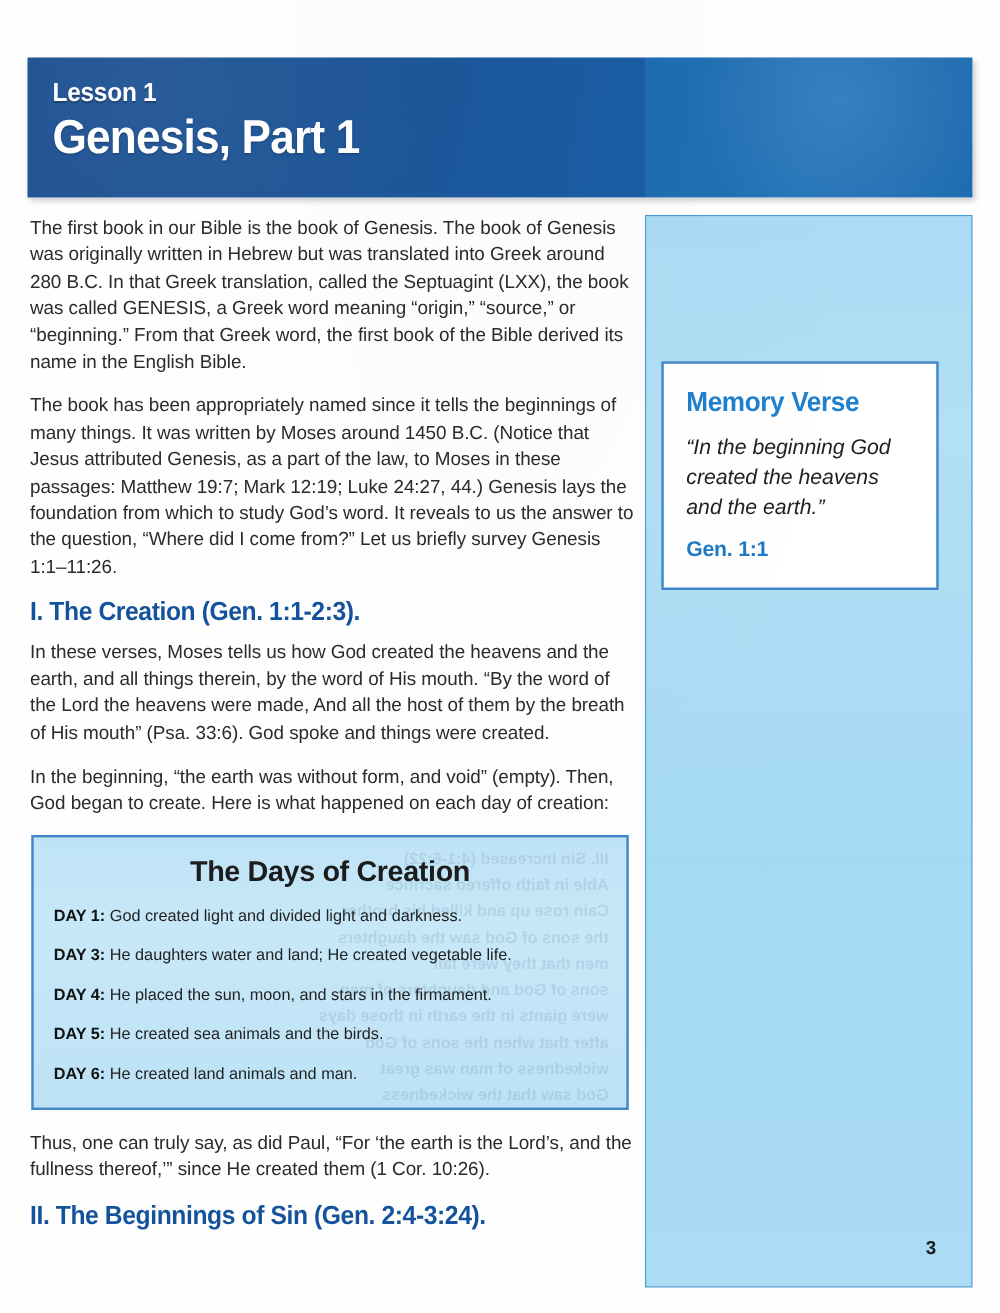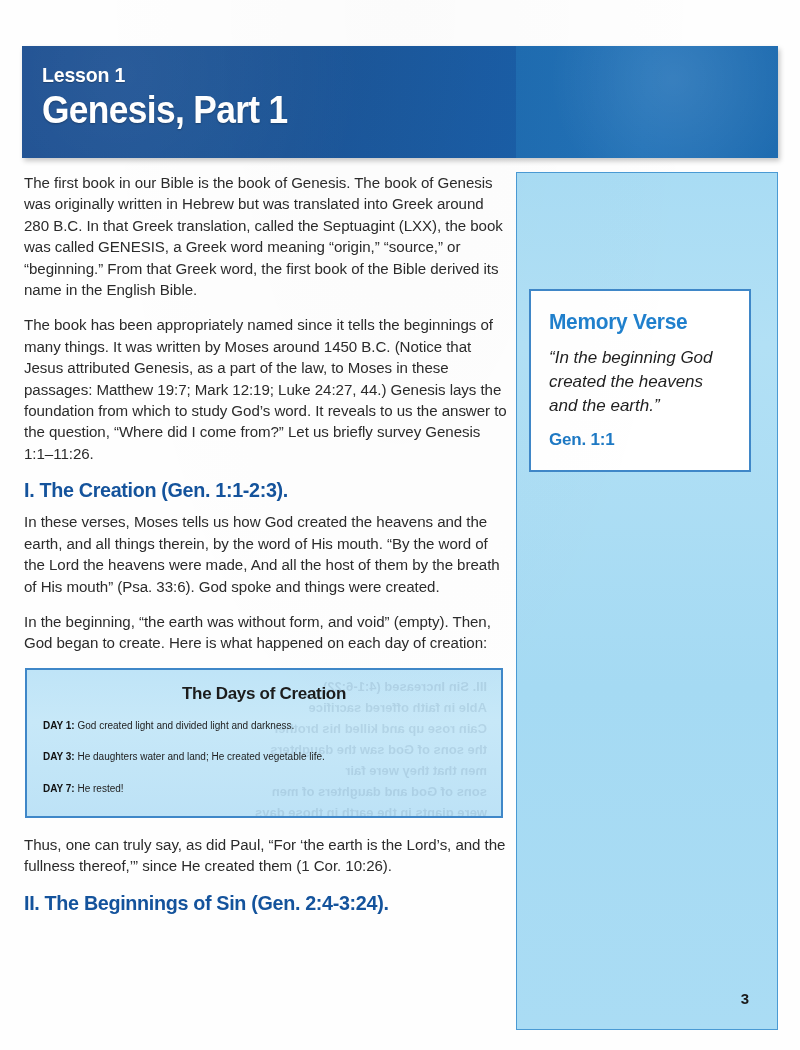--- a/index.html
+++ b/index.html
@@ -125,30 +125,30 @@
     padding: 6px 14px;
     box-sizing: border-box;
     font-family: "Liberation Sans", sans-serif;
     white-space: pre-line;
     font-weight: bold;
   }
   #days-box-title {
     position: relative;
     z-index: 2;
     text-align: center;
-    font-size: 17px;
+    font-size: 23px;
     font-weight: bold;
     color: #1c1c1c;
     margin: 0 0 12px 0;
     letter-spacing: -0.3px;
   }
   .day-row {
     position: relative;
     z-index: 2;
-    font-size: 10px;
+    font-size: 13px;
     line-height: 19px;
     color: #222222;
     margin-bottom: 12.5px;
   }
   .day-row:last-child { margin-bottom: 2px; }
   .day-label {
     font-weight: bold;
     color: #111111;
   }
 
@@ -247,21 +247,23 @@
 were giants in the earth in those days
 after that when the sons of God
 wickedness of man was great
 God saw that the wickedness
 every imagination of the thoughts
 the earth also was corrupt before God</div>
       <div id="days-box-title">The Days of Creation</div>
       <div id="days-list">
           <div class="day-row"><span class="day-label">DAY 1:</span><span> God created light and divided light and darkness.</span></div>
           <div class="day-row"><span class="day-label">DAY 3:</span><span> He daughters water and land; He created vegetable life.</span></div>
-          <div class="day-row"><span class="day-label">DAY 7:</span><span> He rested!</span></div>
+          <div class="day-row"><span class="day-label">DAY 4:</span><span> He placed the sun, moon, and stars in the firmament.</span></div>
+          <div class="day-row"><span class="day-label">DAY 5:</span><span> He created sea animals and the birds.</span></div>
+          <div class="day-row"><span class="day-label">DAY 6:</span><span> He created land animals and man.</span></div>
         </div>
     </div>
 
     <p class="body-paragraph">Thus, one can truly say, as did Paul, “For ‘the earth is the Lord’s, and the fullness thereof,’” since He created them (1 Cor. 10:26).</p>
 
     <h2 class="section-heading">II. The Beginnings of Sin (Gen. 2:4-3:24).</h2>
 
   </div>
 
   <div id="sidebar">

